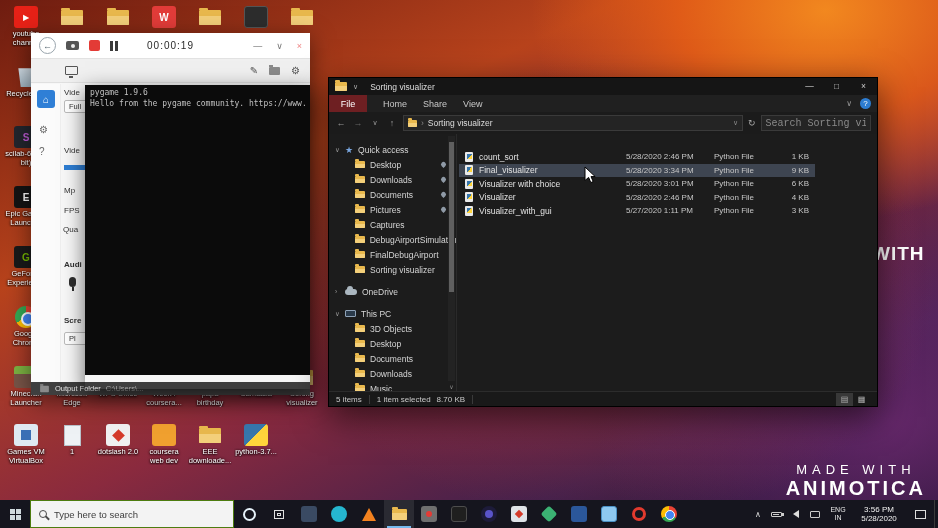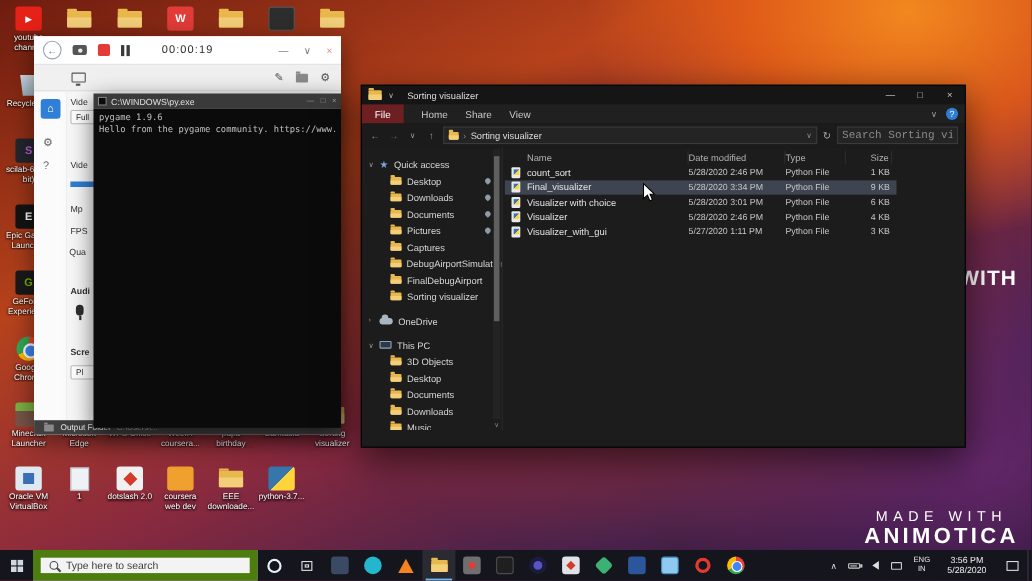--- a/index.html
+++ b/index.html
@@ -131,21 +131,21 @@
 .vbtns{margin-left:auto;display:flex}
 .vbtn{width:17px;height:13px;display:flex;align-items:center;justify-content:center;color:#b5b5b5;font-size:8px}
 .vbtn.active{background:#383838}
 
 .taskbar{position:absolute;left:0;right:0;bottom:0;height:28px;background:#15151e;z-index:50;display:flex;align-items:center}
 .tbtn{width:30px;height:28px;display:flex;align-items:center;justify-content:center;position:relative;flex:0 0 auto}
 .tbtn.active{background:rgba(255,255,255,.09)}
 .tbtn.active::after{content:"";position:absolute;left:3px;right:3px;bottom:0;height:2px;background:#76b9ed}
 .win{width:11px;height:11px;display:grid;grid-template-columns:5px 5px;gap:1px}
 .win i{background:#cfd8dc}
-.tsearch{width:204px;height:28px;background:#f3f3f3;border:7px solid #4d7c0f;display:flex;align-items:center;padding:0 8px;gap:7px;flex:0 0 auto}
+.tsearch{width:204px;height:28px;background:#f3f3f3;border:1px solid #4d7c0f;display:flex;align-items:center;padding:0 8px;gap:7px;flex:0 0 auto}
 .mag{width:8px;height:8px;border:1.5px solid #4a4a4a;border-radius:50%;position:relative;flex:0 0 auto}
 .mag::after{content:"";position:absolute;width:5px;height:1.5px;background:#4a4a4a;transform:rotate(45deg);right:-4px;bottom:-1px}
 .tsearch input{border:none;outline:none;background:transparent;font-size:9.5px;color:#333;width:100%;font-family:"Liberation Sans",sans-serif}
 .tsearch input::placeholder{color:#3e3e3e}
 .cort{width:13px;height:13px;border:2px solid #e6f2fa;border-radius:50%}
 .tview{width:10px;height:9px;border:1px solid #e0e0e0;position:relative}
 .tview::after{content:"";position:absolute;left:2px;top:2px;right:2px;bottom:2px;border:1px solid #e0e0e0}
 .ti{width:16px;height:16px;border-radius:3px}
 .ti-a{background:#3a4a63}
 .ti-b{background:#25b6cf;border-radius:50%}
@@ -210,21 +210,21 @@
   <div class="dicon" style="left:4px;top:306px">
     <div class="dg di-chrome"></div>
     <div class="dlabel">Google Chrome</div>
   </div>
   <div class="dicon" style="left:4px;top:366px">
     <div class="dg di-minecraft"></div>
     <div class="dlabel">Minecraft Launcher</div>
   </div>
   <div class="dicon" style="left:4px;top:424px">
     <div class="dg di-oracle"></div>
-    <div class="dlabel">Oracle VM VirtualBox</div>
+    <div class="dlabel">Games VM VirtualBox</div>
   </div>
   <div class="dicon" style="left:50px;top:424px">
     <div class="dg">
         <span class="di-file"></span>
       </div>
     <div class="dlabel">1</div>
   </div>
   <div class="dicon" style="left:96px;top:424px">
     <div class="dg di-dotslash"></div>
     <div class="dlabel">dotslash 2.0</div>
@@ -351,29 +351,20 @@
     <span class="frag" style="left:33px;top:283px;font-weight:bold">Scre</span>
     <span class="fragbox" style="left:33px;top:299px">Pl</span>
     <div class="rec-status">
       <span class="fold-s" style="transform:scale(.8)"></span>
       <span>Output Folder</span>
       <span class="path">C:\Users\...</span>
     </div>
   </div>
 
   <div class="console">
-    <div class="con-title">
-      <span class="con-ic"></span>
-      <span class="t">C:\WINDOWS\py.exe</span>
-      <span class="con-btns">
-        <span>—</span>
-        <span>□</span>
-        <span>×</span>
-      </span>
-    </div>
     <div class="con-body">
       <div>pygame 1.9.6</div>
       <div>Hello from the pygame community. https://www.pygame.org</div>
     </div>
   </div>
 
   <div class="explorer">
     <div class="x-title">
       <span class="foldr front" style="width:12px;height:9px"></span>
       <span class="qat">∨</span>
@@ -482,27 +473,20 @@
         <div class="nav-item i1">
           <span class="foldr front mfold"></span>
           <span class="nv-label">Music</span>
         </div>
         <div class="x-scroll">
           <span class="thumb"></span>
           <span class="dn">∨</span>
         </div>
       </div>
       <div class="x-files">
-        <div class="fhead">
-          <span class="cicon"></span>
-          <span class="cname">Name</span>
-          <span class="cdate">Date modified</span>
-          <span class="ctype">Type</span>
-          <span class="csize">Size</span>
-        </div>
         <div class="frow" style="top:16px">
           <span class="fi">
               <span class="pyfile"></span>
             </span>
           <span class="cname nm">count_sort</span>
           <span class="cdate">5/28/2020 2:46 PM</span>
           <span class="ctype">Python File</span>
           <span class="csize">1 KB</span>
         </div>
         <div class="frow sel" style="top:29.5px">
@@ -536,20 +520,31 @@
           <span class="fi">
               <span class="pyfile"></span>
             </span>
           <span class="cname nm">Visualizer_with_gui</span>
           <span class="cdate">5/27/2020 1:11 PM</span>
           <span class="ctype">Python File</span>
           <span class="csize">3 KB</span>
         </div>
       </div>
     </div>
+    <div class="x-status">
+      <span>5 items</span>
+      <span class="sdiv"></span>
+      <span>1 item selected</span>
+      <span style="margin-left:6px">8.70 KB</span>
+      <span class="sdiv"></span>
+      <span class="vbtns">
+        <span class="vbtn active">▤</span>
+        <span class="vbtn">▦</span>
+      </span>
+    </div>
   </div>
 
   <div class="taskbar">
     <div class="tbtn">
         <span class="win">
           <i></i>
           <i></i>
           <i></i>
           <i></i>
         </span>

